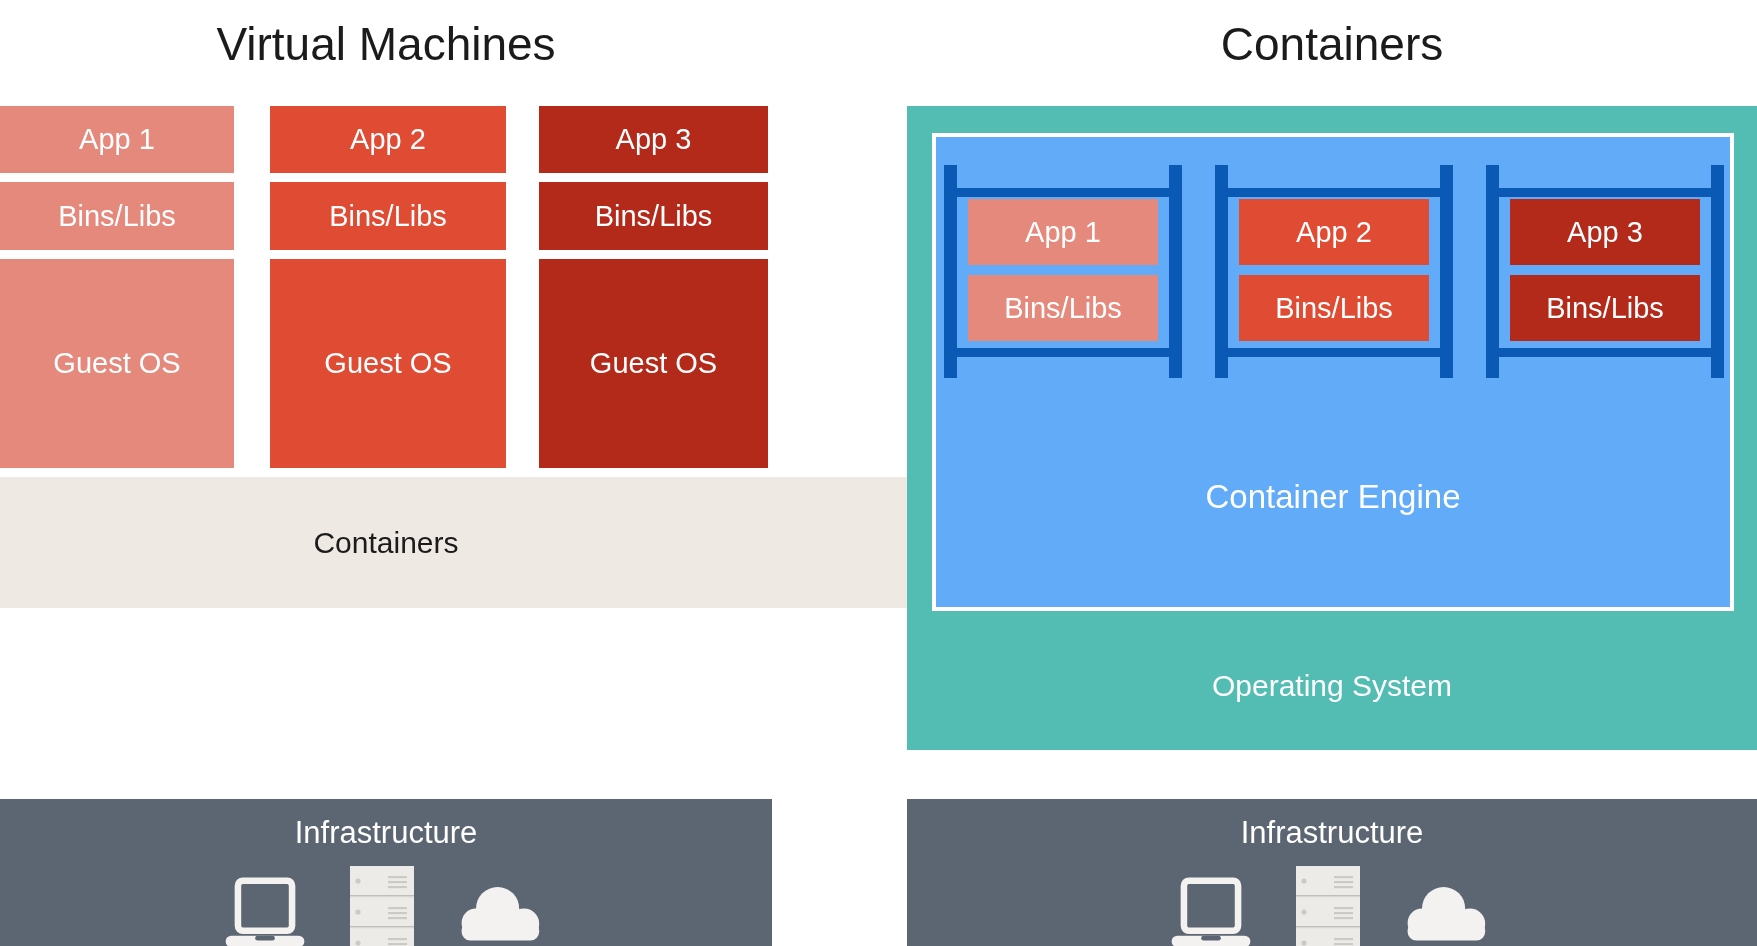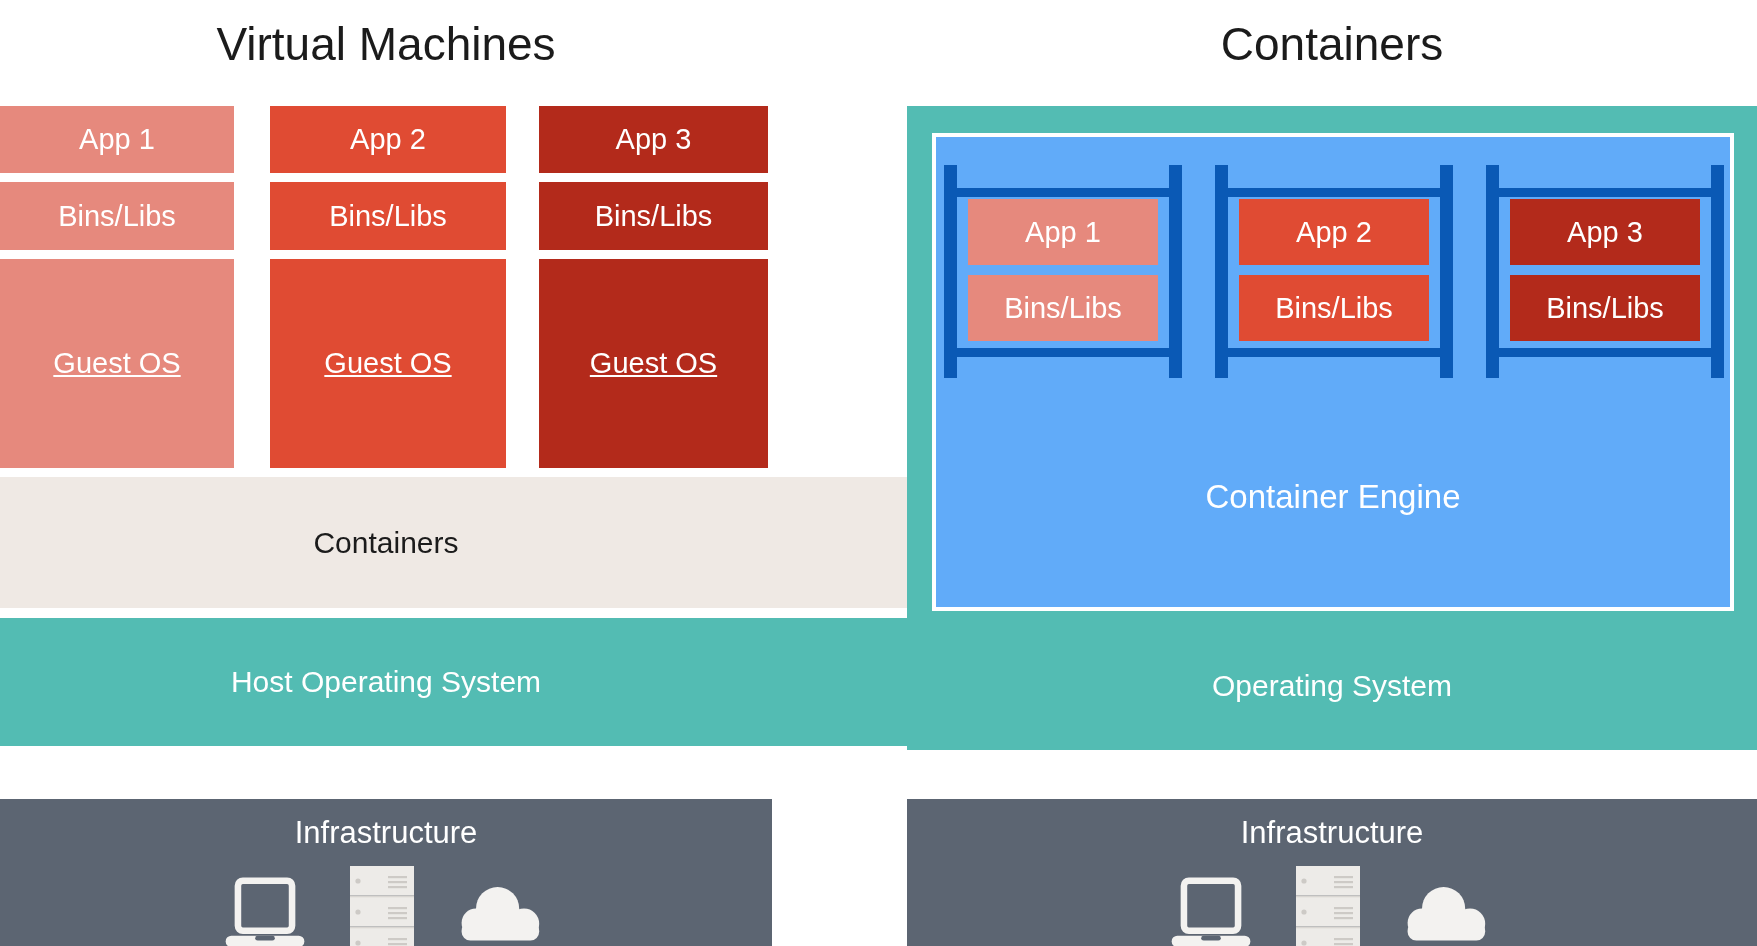--- a/index.html
+++ b/index.html
@@ -15,21 +15,21 @@
     top:12px;height:64px;font-size:46px;color:#1b1b1b;letter-spacing:0;
   }
   #vm-title{left:0;width:772px;padding-right:120px;}
   #containers-title{left:907px;width:850px;padding-right:100px;}
 
   
   .vm-col{position:absolute;}
   .block{position:absolute;left:0;width:100%;color:#ffffff;font-size:29px;}
   .row-app{top:0;height:67px;}
   .row-bins{top:76px;height:68px;}
-  .row-guest{top:153px;height:209px;text-decoration:underline;}
+  .row-guest{top:153px;height:209px;}
   .stack1{background:var(--stack1);}
   .stack2{background:var(--stack2);}
   .stack3{background:var(--stack3);}
 
   
   .band{left:0;width:772px;}
   #hypervisor-band{top:477px;height:131px;background:var(--hypervisor_bg);
     color:#1b1b1b;font-size:30px;padding-right:210px;}
   #host-os-band{top:618px;height:128px;background:var(--teal);
     color:#fff;font-size:30px;padding-right:210px;}
@@ -88,21 +88,20 @@
   </div>
 
   <div class="vm-col" style="left:539px;top:106px;width:229px;height:362px">
     <div class="block ctr row-app stack3">App 3</div>
     <div class="block ctr row-bins stack3">Bins/Libs</div>
     <div class="block ctr row-guest stack3">Guest OS</div>
   </div>
 
   <div id="hypervisor-band" class="abs ctr band">Containers</div>
 
-  <div id="host-os-band" class="abs ctr band">Host Operating System</div>
 
   <div id="infra-left" class="abs infra-band">
     <div class="abs ctr infra-label">Infrastructure</div>
     <div class="abs icon-row">
       <svg class="icon icon-laptop" viewBox="0 0 100 92">
         <rect x="17" y="3" width="66" height="61" rx="6" fill="none" stroke="var(--icon_white)" stroke-width="8"></rect>
         <rect x="2" y="70" width="96" height="14" rx="7" fill="var(--icon_white)"></rect>
         <rect x="38" y="70" width="24" height="6" rx="3" fill="var(--slate)"></rect>
       </svg>
       <svg class="icon icon-server" viewBox="0 0 64 92">

